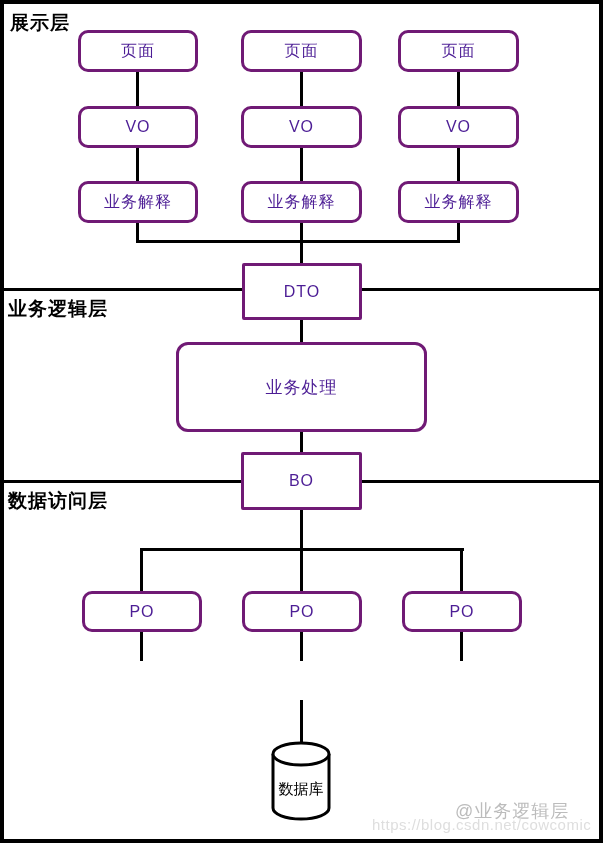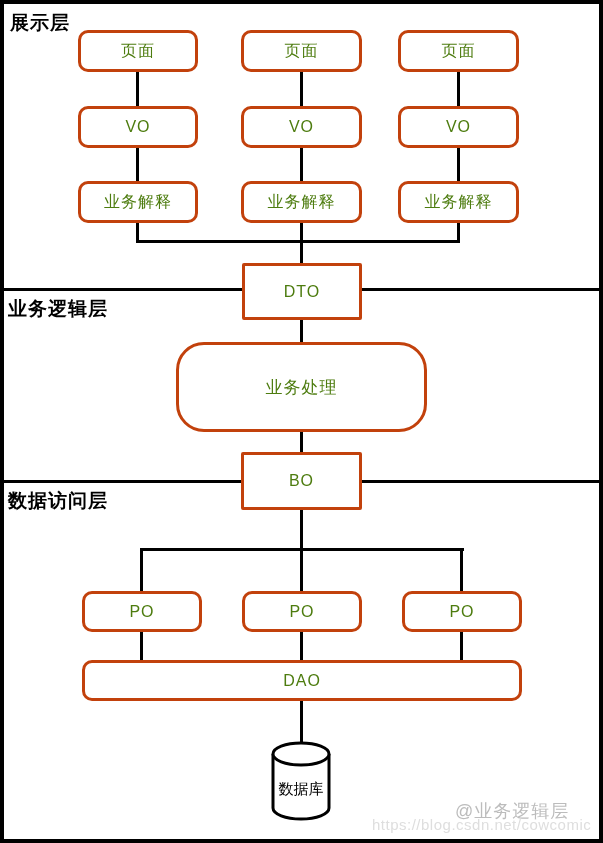--- a/index.html
+++ b/index.html
@@ -15,29 +15,29 @@
     border:4px solid #000;
     pointer-events:none;
     z-index:50;
   }
   .hline,.vline{position:absolute;background:#000;z-index:1;}
   .hline{height:3px;}
   .vline{width:3px;}
   .node{
     position:absolute;
     background:#fff;
-    border:3px solid #c2410c;
+    border:3px solid #701a75;
     border-radius:10px;
     display:flex;align-items:center;justify-content:center;
-    font-size:16px;color:#4d7c0f;
+    font-size:16px;color:#4c1d95;
     z-index:5;
     box-sizing:border-box;
     letter-spacing:1px;
   }
-  .node.big{border-radius:28px;font-size:17px;}
+  .node.big{border-radius:12px;font-size:17px;}
   .node.mid{border-radius:2px;}
   .layer-label{
     position:absolute;
     font-size:19px;font-weight:bold;color:#000;
     z-index:6;letter-spacing:1px;
   }
   .db-wrap{position:absolute;z-index:5;}
   .db-label{
     position:absolute;
     font-size:15px;color:#000;
@@ -111,21 +111,20 @@
   <div class="node mid" style="left:242px;top:263px;width:120px;height:57px">DTO</div>
 
   <div class="node big" style="left:176px;top:342px;width:251px;height:90px">业务处理</div>
 
   <div class="node mid" style="left:241px;top:452px;width:121px;height:58px">BO</div>
 
   <div class="node" style="left:82px;top:591px;width:120px;height:41px">PO</div>
   <div class="node" style="left:242px;top:591px;width:120px;height:41px">PO</div>
   <div class="node" style="left:402px;top:591px;width:120px;height:41px">PO</div>
 
-  <div class="node" style="left:82px;top:660px;width:440px;height:41px">DAO</div>
 
   <div class="db-wrap" style="left:270px;top:741px;width:62px;height:80px">
     <svg width="62" height="80" viewBox="0 0 62 80">
       <path d="M3 13 L3 67 A28 11 0 0 0 59 67 L59 13" fill="#ffffff" stroke="#000000" stroke-width="3"></path>
       <ellipse cx="31" cy="13" rx="28" ry="11" fill="#ffffff" stroke="#000000" stroke-width="3"></ellipse>
     </svg>
   </div>
   <div class="db-label" style="left:266px;top:780px;width:70px">数据库</div>
 
   <div class="wm1" style="left:455px;top:799px">@业务逻辑层</div>

